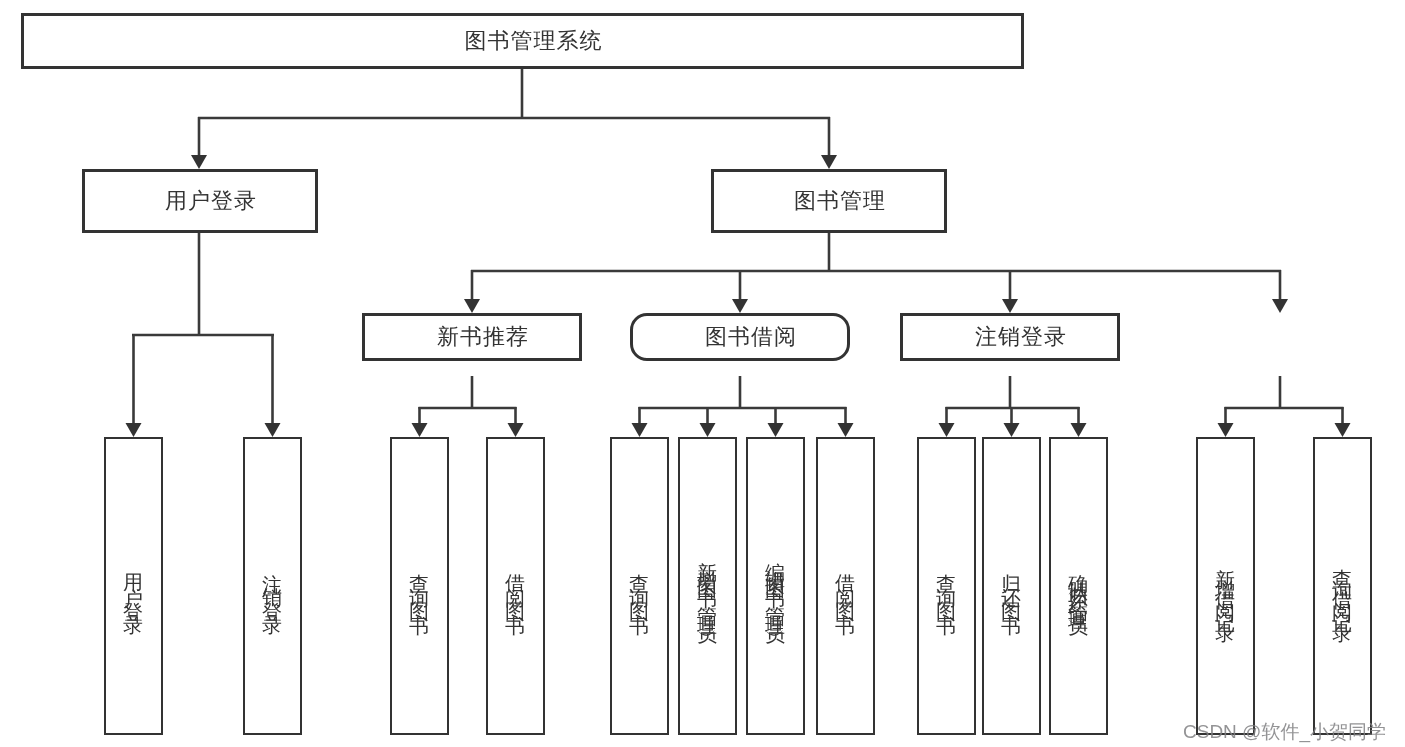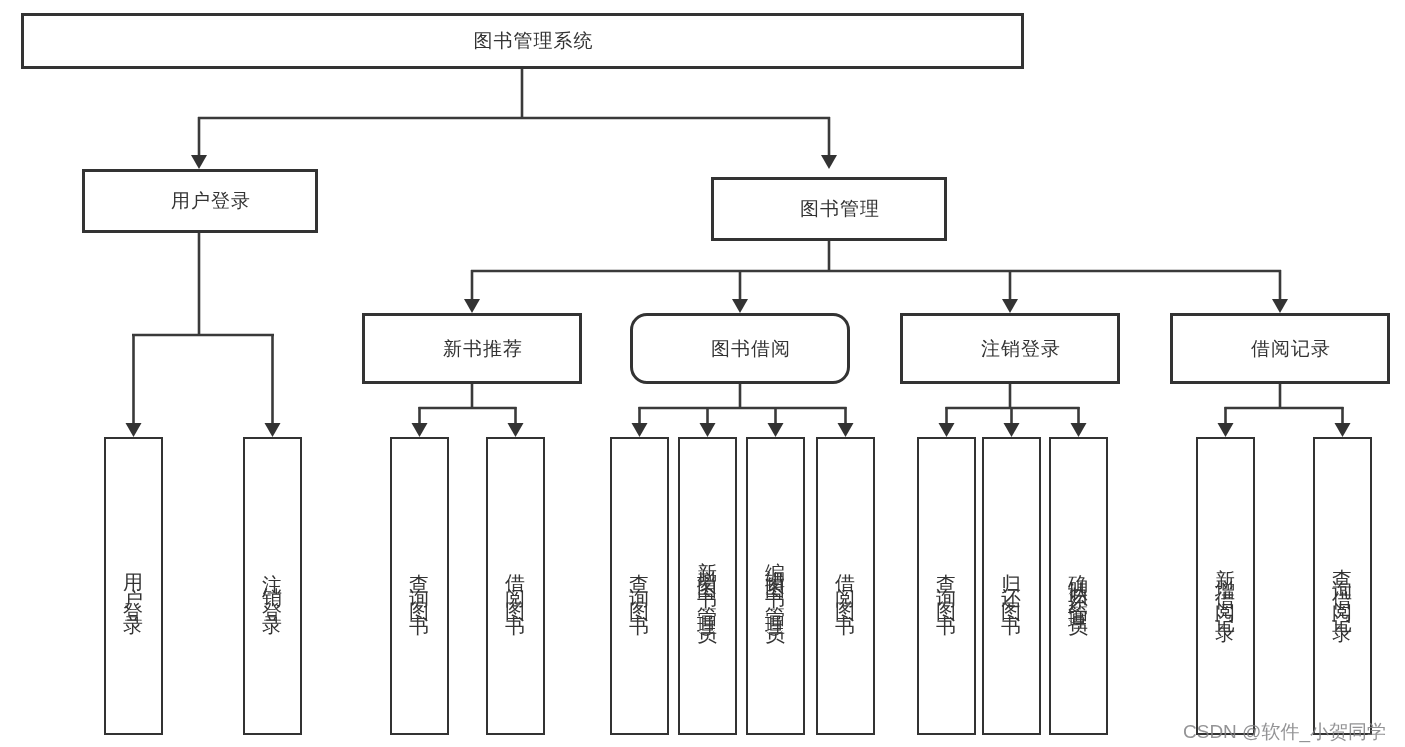--- a/index.html
+++ b/index.html
@@ -28,25 +28,25 @@
     position: absolute;
     box-sizing: border-box;
     background: #ffffff;
     border: 3px solid #333333;
     color: #333333;
     display: flex;
     align-items: center;
     justify-content: center;
     z-index: 2;
   }
-  .hnode { font-size: 19px; letter-spacing: 1px; padding-left: 22px; }
+  .hnode { font-size: 22px; letter-spacing: 1px; padding-left: 22px; }
   .root  { left: 21px;  top: 13px;  width: 1003px; height: 56px; }
   .l2a   { left: 82px;  top: 169px; width: 236px;  height: 64px; }
-  .l2b   { left: 711px; top: 169px; width: 236px;  height: 64px; margin-top: 8px; }
-  .l3    { top: 313px; width: 220px; height: 71px; justify-content: center; }
+  .l2b   { left: 711px; top: 169px; width: 236px;  height: 64px; }
+  .l3    { top: 313px; width: 220px; height: 48px; justify-content: center; }
   .l3a   { left: 362px; }
   .l3b   { left: 630px; border-radius: 17px; }
   .l3c   { left: 900px; }
   .l3d   { left: 1170px; }
   .leaf {
     top: 437px;
     width: 59px;
     height: 298px;
     border-width: 2.5px;
   }
@@ -156,23 +156,20 @@
 
   <div class="node hnode l3 l3a">
     <span>新书推荐</span>
   </div>
   <div class="node hnode l3 l3b">
     <span>图书借阅</span>
   </div>
   <div class="node hnode l3 l3c">
     <span>注销登录</span>
   </div>
-  <div class="node hnode l3 l3d">
-    <span>借阅记录</span>
-  </div>
 
   <div class="node leaf vt4 p1a">
     <span>用户登录</span>
   </div>
   <div class="node leaf vt4 p1b">
     <span>注销登录</span>
   </div>
 
   <div class="node leaf vt4 p2a">
     <span>查询图书</span>

